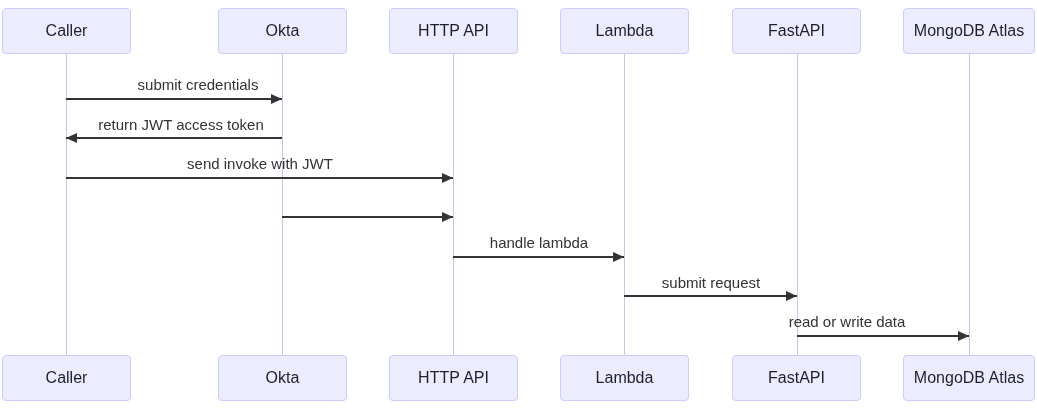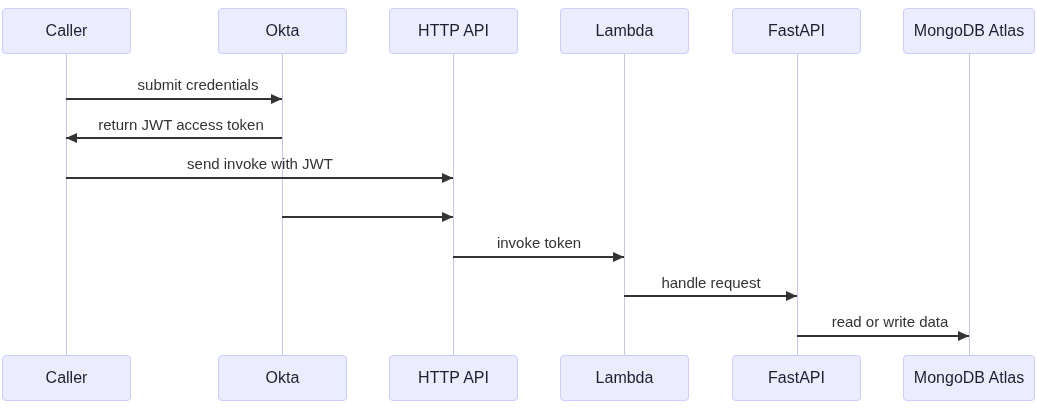--- a/index.html
+++ b/index.html
@@ -92,25 +92,25 @@
   <div class="msg-line" style="left:66px;  top:137px; width:216px;"></div>
   <div class="arrowhead left" style="left:66px; top:133px;"></div>
 
   <div class="msg-label" style="left:260px; top:156px;">send invoke with JWT</div>
   <div class="msg-line" style="left:66px;  top:177px; width:387px;"></div>
   <div class="arrowhead right" style="left:442px; top:173px;"></div>
 
   <div class="msg-line" style="left:282px; top:216px; width:171px;"></div>
   <div class="arrowhead right" style="left:442px; top:212px;"></div>
 
-  <div class="msg-label" style="left:539px; top:235px;">invoke token</div>
+  <div class="msg-label" style="left:539px; top:235px;">handle lambda</div>
   <div class="msg-line" style="left:453px; top:256px; width:171px;"></div>
   <div class="arrowhead right" style="left:613px; top:252px;"></div>
 
-  <div class="msg-label" style="left:711px; top:275px;">handle request</div>
+  <div class="msg-label" style="left:711px; top:275px;">submit request</div>
   <div class="msg-line" style="left:624px; top:295px; width:173px;"></div>
   <div class="arrowhead right" style="left:786px; top:291px;"></div>
 
-  <div class="msg-label" style="left:890px; top:314px;">read or write data</div>
+  <div class="msg-label" style="left:847px; top:314px;">read or write data</div>
   <div class="msg-line" style="left:797px; top:335px; width:172px;"></div>
   <div class="arrowhead right" style="left:958px; top:331px;"></div>
 
 </div>
 
 </body></html>

